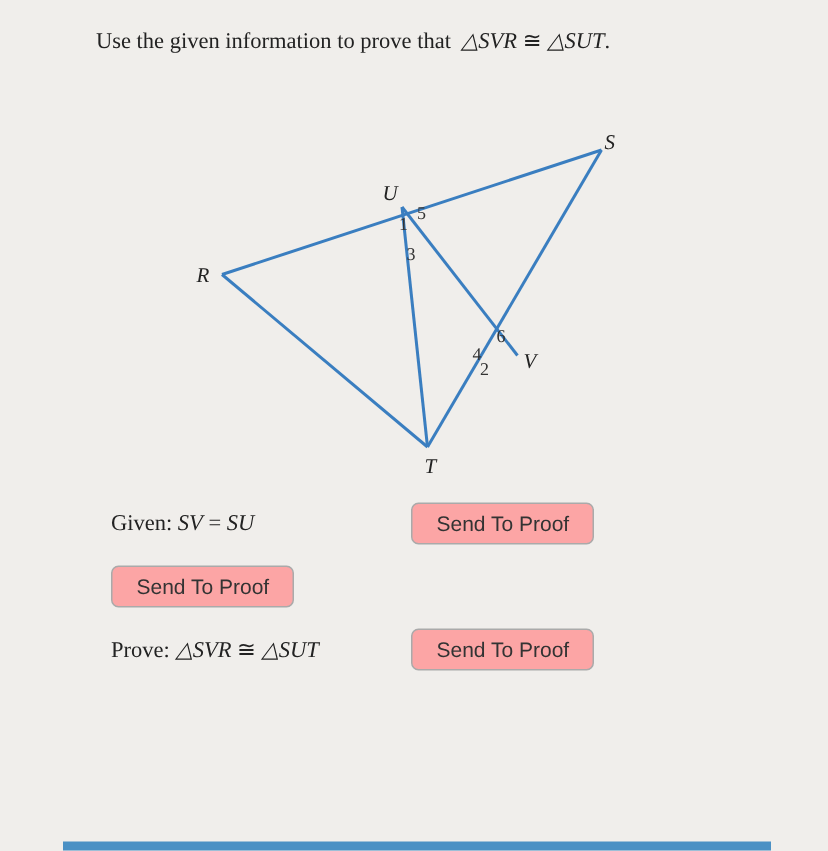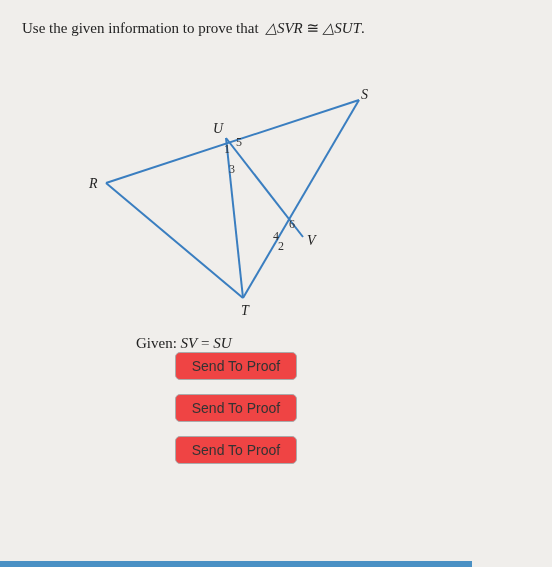--- a/index.html
+++ b/index.html
@@ -10,20 +10,21 @@
       font-family: Georgia, 'Times New Roman', serif;
       overflow: hidden;
       position: relative;
     }
     .page {
       width: 472px;
       height: 567px;
       background: #f0eeeb;
       position: relative;
       padding: 18px 22px 12px 22px;
+      margin-left: 42px;
     }
     .title-row {
       font-size: 15px;
       color: #222;
       line-height: 1.4;
       margin-bottom: 6px;
     }
     .diagram-area {
       position: relative;
       width: 100%;
@@ -35,35 +36,34 @@
       top: 0; left: 0;
       width: 100%;
       height: 280px;
     }
     .info-section {
       padding: 0 10px;
     }
     .info-row {
       display: flex;
       align-items: center;
-      justify-content: flex-end;
+      justify-content: flex-start;
       margin-bottom: 14px;
-      flex-direction: column;
     }
     .info-row .label {
       font-size: 15px;
       color: #222;
       min-width: 200px;
     }
     .info-row .label em {
       font-style: italic;
     }
     .send-btn {
       border: 1.5px solid #aaa;
-      background: #ef4444;
+      background: #fca5a5;
       border-radius: 5px;
       padding: 5px 16px;
       font-size: 14px;
       color: #333;
       cursor: pointer;
       white-space: nowrap;
     }
     .bottom-bar {
       position: absolute;
       bottom: 0; left: 0; right: 0;
@@ -124,19 +124,22 @@
         <span>Given: <em>SV</em> = <em>SU</em></span>
       </div>
       <button class="send-btn">Send To Proof</button>
     </div>
 
     <div class="info-row">
       <button class="send-btn">Send To Proof</button>
     </div>
 
     <div class="info-row">
+      <div class="label">
+        <span>Prove: <em>△SVR</em> ≅ <em>△SUT</em></span>
+      </div>
       <button class="send-btn">Send To Proof</button>
     </div>
 
   </div>
 
   <div class="bottom-bar"></div>
 </div>
 
 </body></html>

